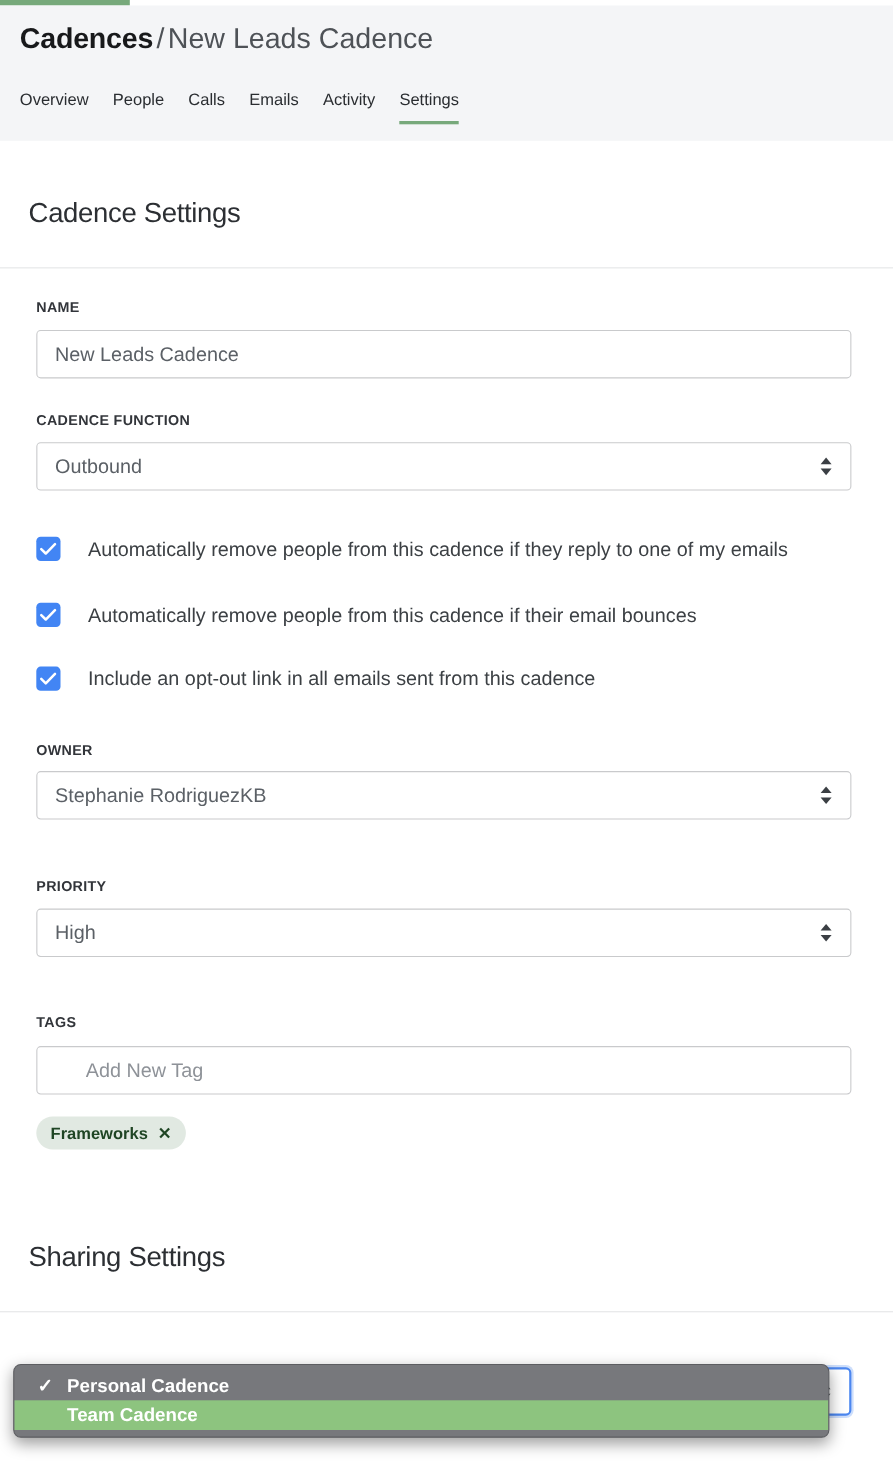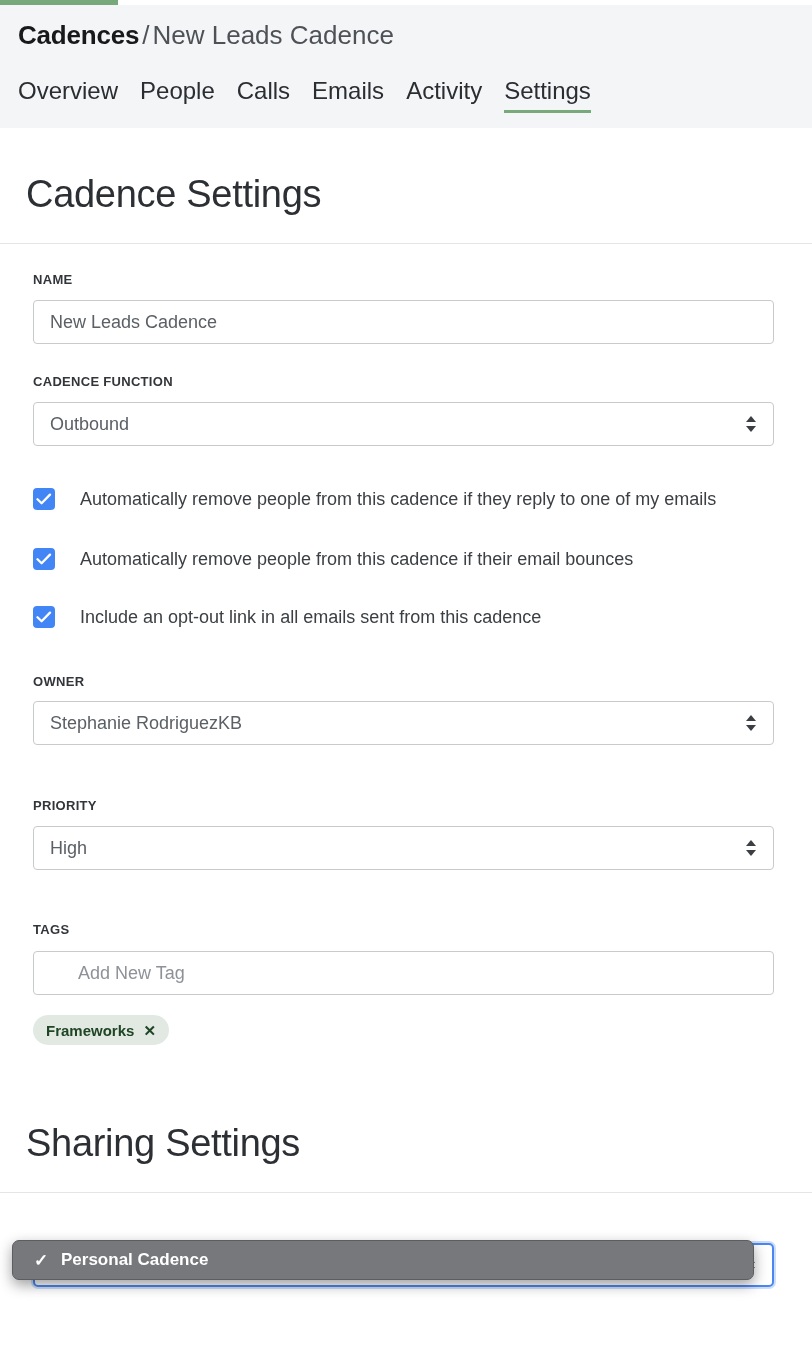--- a/index.html
+++ b/index.html
@@ -69,41 +69,41 @@
   .tabs {
     position: absolute;
     left: 18px;
     top: 73px;
     display: flex;
     align-items: flex-start;
     gap: 0px;
   }
   .tab {
     position: relative;
-    font-size: 24px;
+    font-size: 15px;
     line-height: 26px;
     color: #2a2d31;
     padding: 0 22px 9px 0;
     cursor: pointer;
     white-space: nowrap;
   }
   .tab.active { color: #2a2d31; }
   .tab.active::after {
     content: "";
     position: absolute;
     left: 0;
     right: 22px;
     bottom: 0;
     height: 3px;
     background: #77a97b;
   }
 
   
   .section-title {
-    font-size: 38px;
+    font-size: 25px;
     line-height: 38px;
     font-weight: 400;
     color: #2c2f33;
     letter-spacing: -0.3px;
   }
   .hr {
     width: 812px;
     height: 1px;
     background: #e4e5e7;
   }
@@ -392,15 +392,18 @@
       <span class="up"></span>
         <span class="down"></span>
     </span>
   </div>
 
   <div class="native-popup">
     <div class="popup-option">
       <span class="popup-check">✓</span>
       <span class="opt-label">Personal Cadence</span>
     </div>
+    <div class="popup-option highlighted">
+      <span class="opt-label">Team Cadence</span>
+    </div>
   </div>
 
 </div>
 
 </body></html>

